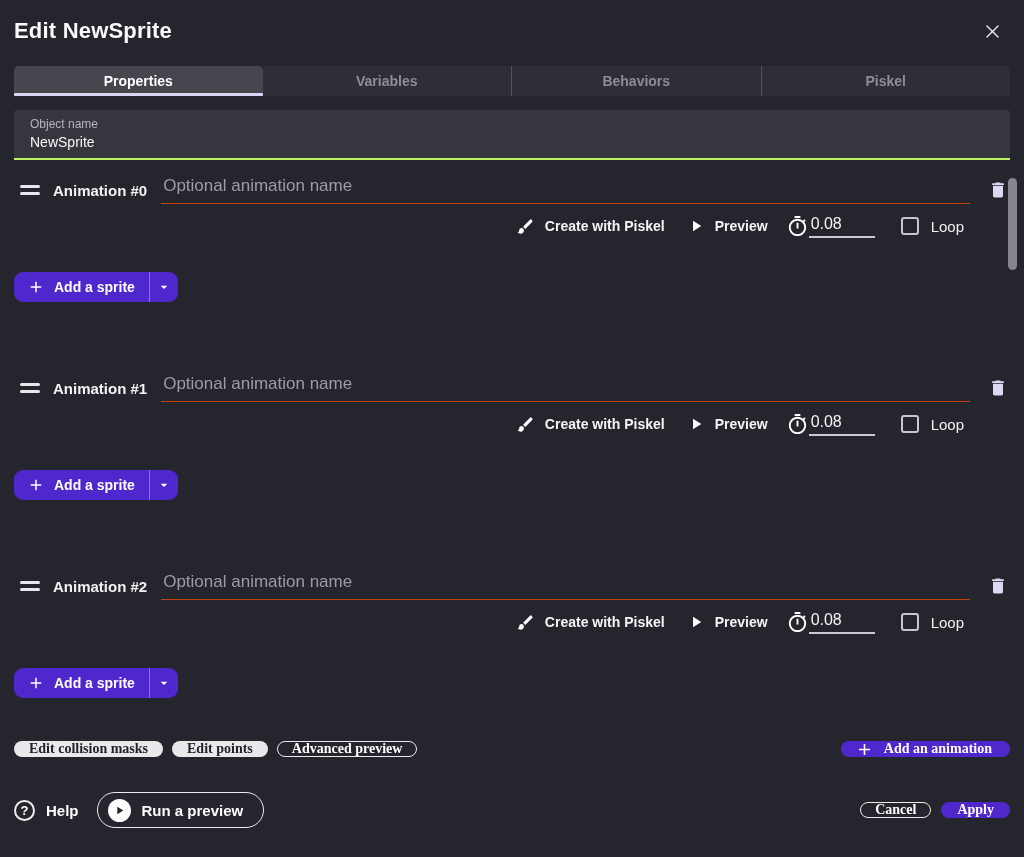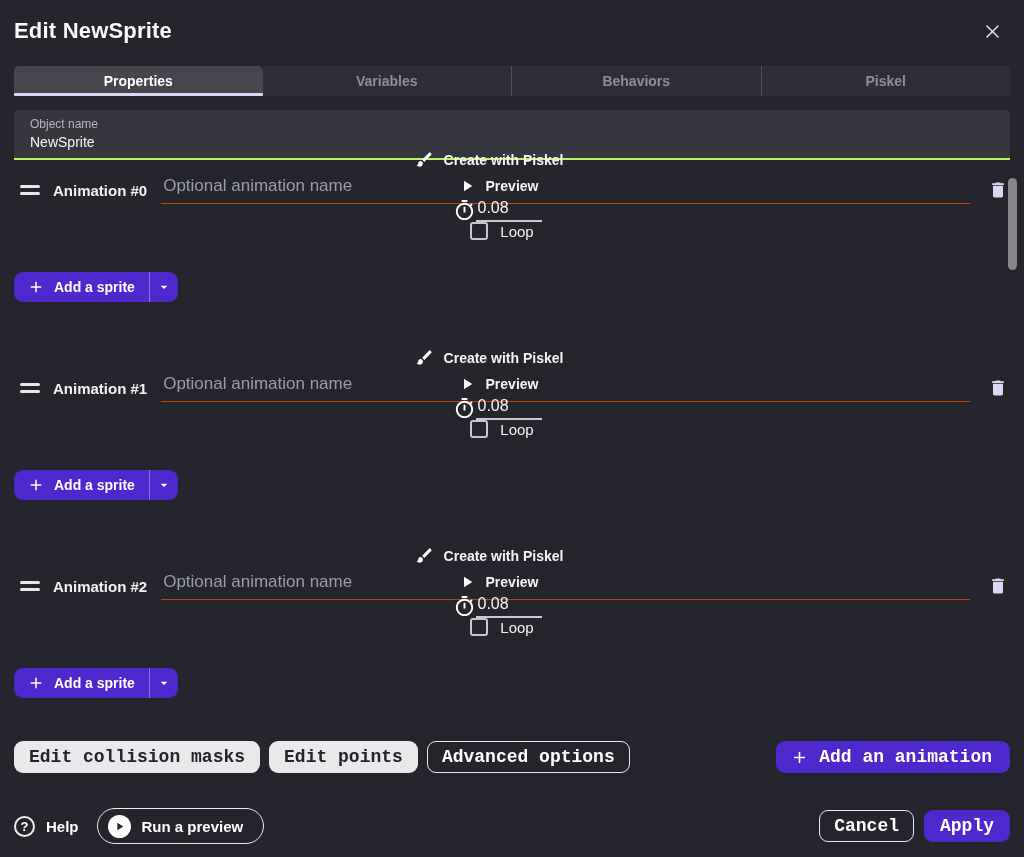--- a/index.html
+++ b/index.html
@@ -57,21 +57,21 @@
   .drag { width: 20px; margin-left: 6px; display: flex; flex-direction: column; gap: 4px; cursor: grab; background: none; border: none; padding: 0; }
   .drag i { display: block; height: 3px; background: #E8E8EC; border-radius: 2px; }
   .anim-label { margin-left: 13px; font-size: 15px; font-weight: 700; white-space: nowrap; color: #F2F2F2; }
   .anim-name {
     flex: 1; margin-left: 14px; margin-right: 16px; background: transparent; border: none; outline: none;
     border-bottom: 1px solid #c2410c; color: #F5F5F5; font-size: 17px; padding: 0 0 7px 2px; font-family: inherit;
   }
   .anim-name::placeholder { color: #9A9DA6; opacity: 1; }
   .trash-btn { background: none; border: none; cursor: pointer; width: 24px; height: 24px; padding: 0; line-height: 0; }
 
-  .anim-controls { display: flex; align-items: center; justify-content: flex-end; margin-top: 8px; height: 28px; padding-right: 46px; flex-direction: column; }
+  .anim-controls { display: flex; align-items: center; justify-content: flex-end; margin-top: 8px; height: 28px; padding-right: 46px; }
   .ctl {
     display: flex; align-items: center; gap: 10px; background: none; border: none; cursor: pointer;
     color: #F5F5F5; font-weight: 700; font-size: 14px; font-family: inherit; padding: 4px 2px;
   }
   .ctl + .ctl { margin-left: 18px; }
   .timer-wrap { display: flex; align-items: center; gap: 0; margin-left: 16px; }
   .time-input {
     width: 66px; background: transparent; border: none; outline: none; border-bottom: 2px solid #C9C9D1;
     color: #F5F5F5; font-size: 16px; padding: 0 0 3px 2px; font-family: inherit;
   }
@@ -85,21 +85,21 @@
     color: #FFFFFF; font-weight: 700; font-size: 14px; padding: 0 14px 0 13px; font-family: inherit;
   }
   .split-arrow {
     display: flex; align-items: center; justify-content: center; width: 29px;
     background: none; border: none; border-left: 1px solid rgba(255,255,255,.35); cursor: pointer;
   }
 
   
   .actions-row { display: flex; align-items: center; margin-top: 43px; }
   .spacer { flex: 1; }
-  .btn { height: 32px; border-radius: 9px; font-weight: 700; font-size: 18px; font-family: Liberation Mono, monospace; cursor: pointer; display: inline-flex; align-items: center; }
+  .btn { height: 16px; border-radius: 9px; font-weight: 700; font-size: 14px; font-family: Liberation Serif, serif; cursor: pointer; display: inline-flex; align-items: center; }
   .btn-light { background: var(--light-btn-bg, #E9E9EB); color: #23232A; border: none; padding: 0 15px; margin-right: 9px; }
   .btn-outline { background: transparent; color: #FFFFFF; border: 1.5px solid #ECECEE; padding: 0 14px; }
   .btn-primary { background: var(--accent, #4F28CD); color: #FFFFFF; border: none; padding: 0 16px; }
   .btn-icon-gap { gap: 10px; padding: 0 18px 0 14px; }
 
   .footer { display: flex; align-items: center; margin-top: 35px; }
   .help-btn { display: flex; align-items: center; gap: 11px; background: none; border: none; color: #FFFFFF; font-weight: 700; font-size: 15px; cursor: pointer; font-family: inherit; padding: 0; }
   .help-circle { width: 21px; height: 21px; border: 2px solid #EDEDEF; border-radius: 50%; display: flex; align-items: center; justify-content: center; font-size: 13px; font-weight: 700; }
   .run-btn {
     margin-left: 18px; height: 36px; border-radius: 18px; border: 1.5px solid #ECECEE; background: transparent;
@@ -298,21 +298,21 @@
               <path fill="#FFFFFF" d="M7 10l5 5 5-5z"></path>
             </svg>
         </button>
       </div>
     </div>
   </section>
 
   <div class="actions-row">
     <button class="btn btn-light">Edit collision masks</button>
     <button class="btn btn-light">Edit points</button>
-    <button class="btn btn-outline">Advanced options</button>
+    <button class="btn btn-outline">Advanced preview</button>
     <div class="spacer"></div>
     <button class="btn btn-primary btn-icon-gap">
       <svg width="19" height="19" viewBox="0 0 24 24">
           <path fill="#FFFFFF" d="M19 13h-6v6h-2v-6H5v-2h6V5h2v6h6v2z"></path>
         </svg>
       <span>Add an animation</span>
     </button>
   </div>
 
   <div class="footer">

